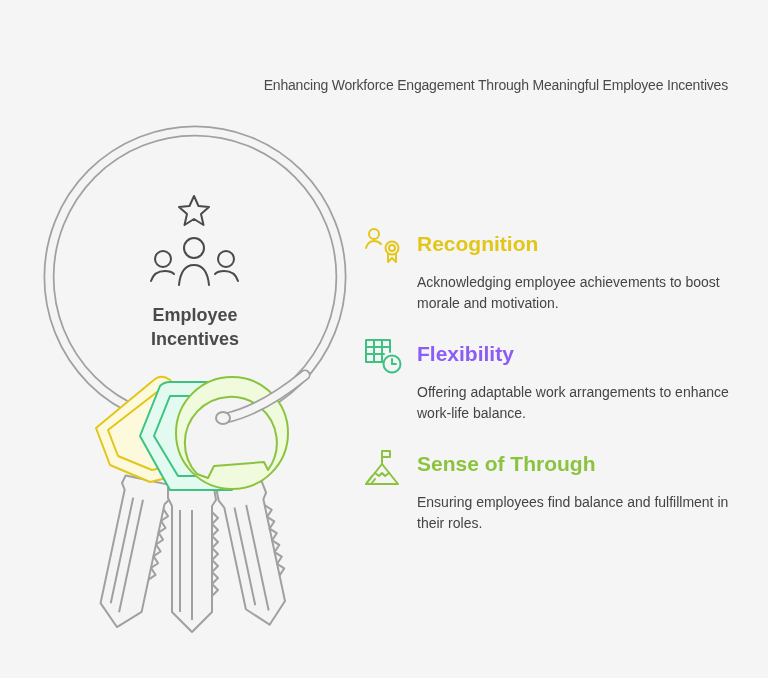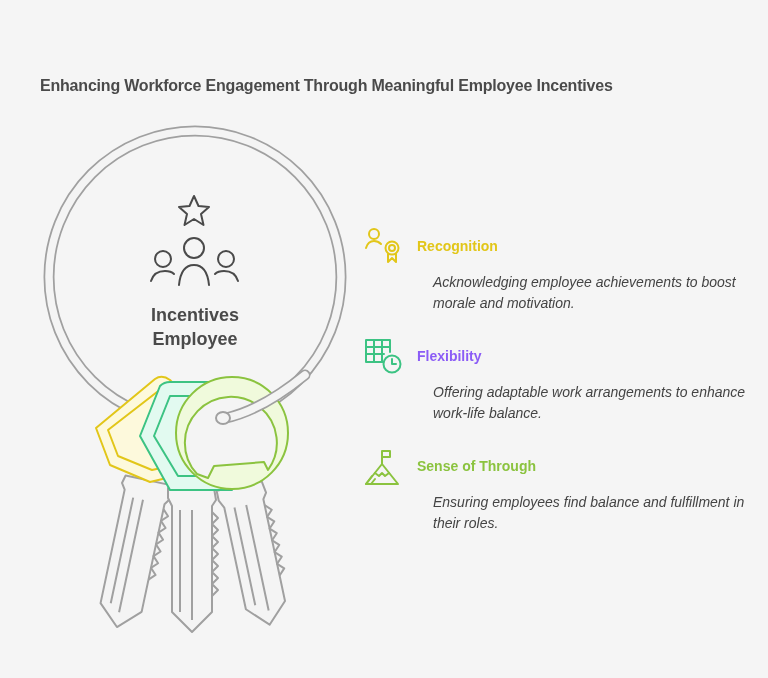--- a/index.html
+++ b/index.html
@@ -6,44 +6,44 @@
   body {
     width: 768px; height: 678px;
     background: #f5f5f5;
     position: relative;
     overflow: hidden;
     font-family: "Liberation Sans", "DejaVu Sans", sans-serif;
   }
   .title {
     position: absolute;
     left: 40px; top: 73px; width: 688px;
-    text-align: left;
-    font-size: 16px; font-weight: bold;
+    text-align: right;
+    font-size: 14px; font-weight: normal;
     color: #4a4a4a;
     line-height: 25px;
     letter-spacing: -0.2px;
   }
   svg.art { position: absolute; left: 0; top: 0; }
   .center-label {
     position: absolute;
     left: 120px; top: 303px; width: 150px;
     text-align: center;
     font-size: 18px; font-weight: bold;
     color: #4a4a4a;
     line-height: 24px;
   }
   .item { position: absolute; left: 362px; width: 380px; }
   .item .icon { position: absolute; left: 0; top: 0; width: 44px; height: 44px; }
   .item .heading {
-    position: absolute; left: 55px; top: 12px;
-    font-size: 14px; font-weight: bold; white-space: nowrap;
+    position: absolute; left: 55px; top: 6px;
+    font-size: 21px; font-weight: bold; white-space: nowrap;
   }
   .item .desc {
-    position: absolute; left: 71px; top: 46px; width: 320px;
-    font-size: 14px; color: #444444; line-height: 21px; font-style: italic;
+    position: absolute; left: 55px; top: 46px; width: 320px;
+    font-size: 14px; color: #444444; line-height: 21px;
   }
 </style>
 </head>
 <body>
 
 <div class="title">Enhancing Workforce Engagement Through Meaningful Employee Incentives</div>
 
 <svg class="art" width="768" height="678" viewBox="0 0 768 678">
 
   <g>
@@ -98,22 +98,22 @@
     <circle cx="194" cy="248" r="10"></circle>
     <path d="M179 285 Q181 265 194 265 Q207 265 209 285"></path>
     <circle cx="163" cy="259" r="8"></circle>
     <path d="M151 281 Q154 271 165 271 Q171 271 174 274"></path>
     <circle cx="226" cy="259" r="8"></circle>
     <path d="M238 281 Q235 271 224 271 Q218 271 215 274"></path>
   </g>
 </svg>
 
 <div class="center-label">
+  <div>Employee</div>
   <div>Incentives</div>
-  <div>Employee</div>
 </div>
 
 <div class="item" style="top:226px;">
   <svg class="icon" viewBox="0 0 44 44" fill="none" stroke="#e2c619" stroke-width="2" stroke-linecap="round" stroke-linejoin="round">
     <circle cx="12" cy="8" r="5"></circle>
     <path d="M4 22 Q6 15 12 15 Q16 15 19 18"></path>
     <circle cx="30" cy="22" r="6.5"></circle>
     <circle cx="30" cy="22" r="3"></circle>
     <path d="M26 28 L26 36 L30 32 L34 36 L34 28"></path>
   </svg>

